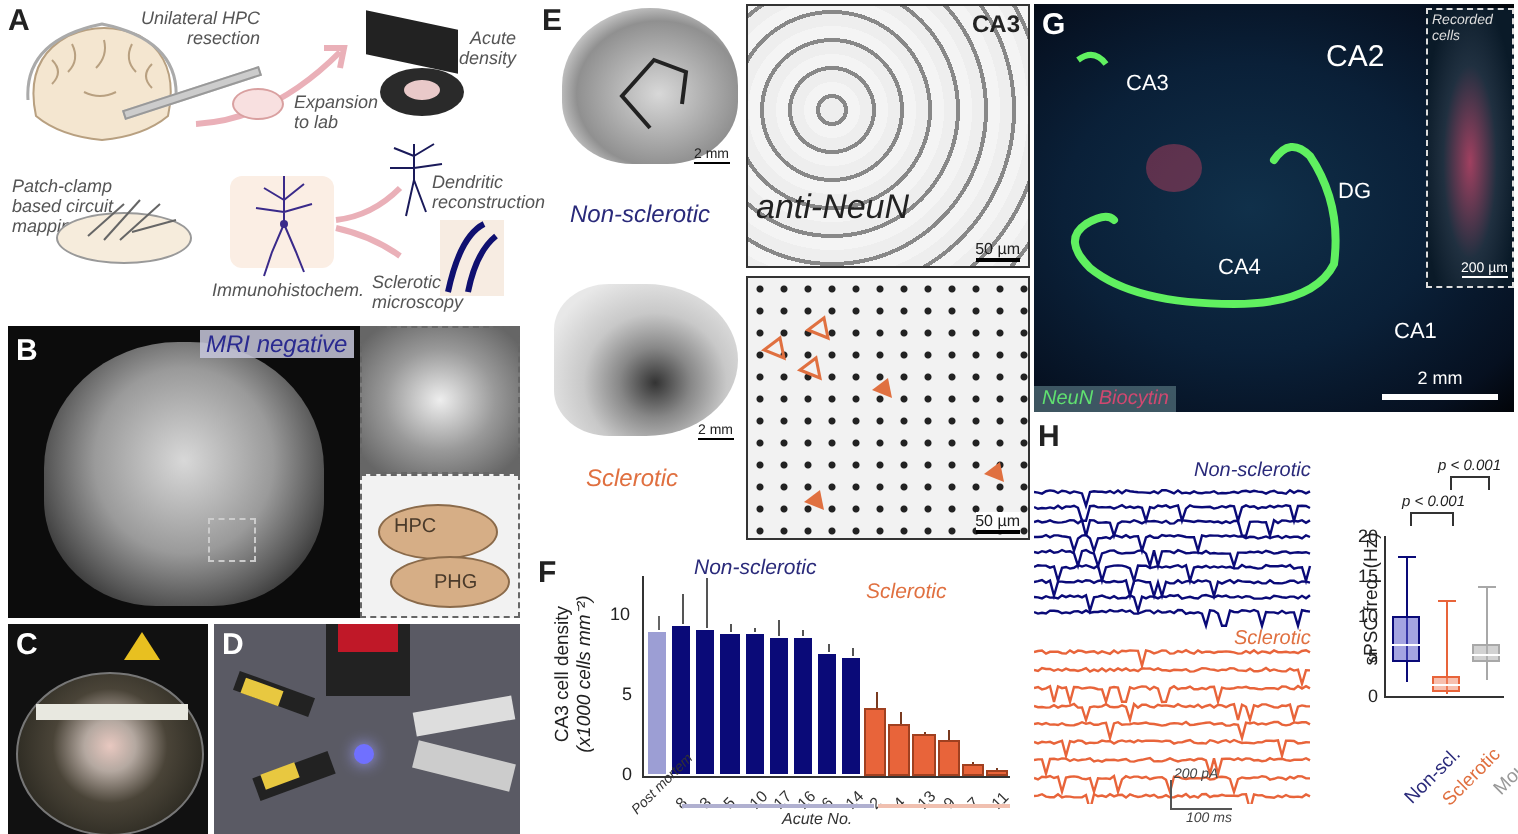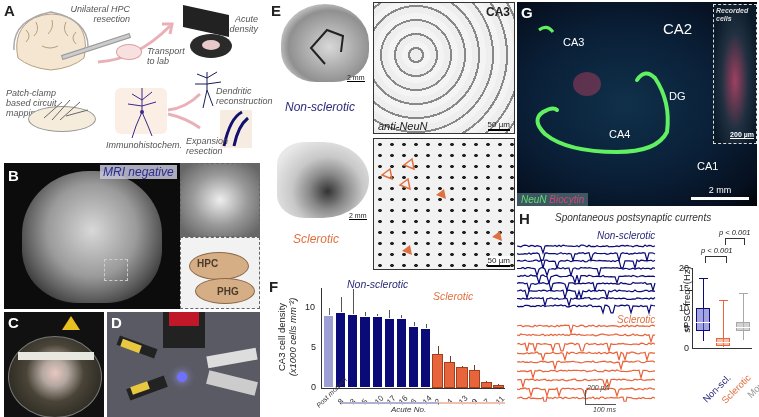--- a/index.html
+++ b/index.html
@@ -1,20 +1,20 @@
 <!DOCTYPE html>
 <html><head>
 <meta charset="utf-8">
 <style>
   html,body{margin:0;padding:0;background:#fff;}
   body{width:759px;height:417px;position:relative;overflow:hidden;font-family:"Liberation Sans",sans-serif;color:#222;}
   .abs{position:absolute;}
   .plabel{position:absolute;font-weight:bold;font-size:15px;font-family:"Liberation Sans",sans-serif;}
   .ital{font-style:italic;}
-  .dash{border:1.5px dashed #666;box-sizing:border-box;font-weight:bold;}
+  .dash{border:1.5px dashed #666;box-sizing:border-box;}
   .sm{font-size:9px;}
   .tick{position:absolute;font-size:8px;color:#333;transform:rotate(-45deg);transform-origin:left top;white-space:nowrap;}
   .bar{position:absolute;bottom:0;box-sizing:border-box;border:1px solid #fff;}
   .err{position:absolute;width:1px;}
 </style>
 </head>
 <body>
 
 <div class="abs" style="left:0;top:0;width:262px;height:160px;">
   <span class="plabel" style="left:4px;top:2px;">A</span>
@@ -24,21 +24,21 @@
     <path d="M14 20 q6 6 0 12 M24 12 q4 8 -2 14 M40 10 q2 8 -4 14 M54 12 q-4 8 2 14 M64 22 q-6 6 0 12 M30 36 q8 4 16 0" fill="none" stroke="#b8a080" stroke-width="1"></path>
     <path d="M2 40 Q0 10 39 2 Q78 10 76 40" fill="none" stroke="#aaa" stroke-width="1.5"></path>
   </svg>
   <div class="abs" style="left:60px;top:44px;width:70px;height:3px;background:#ccc;transform:rotate(-18deg);border:1px solid #999;"></div>
   <span class="abs ital sm" style="left:70px;top:4px;width:60px;text-align:right;color:#555;line-height:10px;">Unilateral HPC resection</span>
   <svg class="abs" style="left:96px;top:20px;" width="80" height="45">
       <path d="M2 42 Q40 40 74 6" fill="none" stroke="#eab0b8" stroke-width="3"></path>
       <path d="M66 4 L76 4 L74 14" fill="none" stroke="#eab0b8" stroke-width="3"></path>
     </svg>
   <div class="abs" style="left:116px;top:44px;width:24px;height:14px;border-radius:50%;background:#f8e0e0;border:1px solid #d9a0a0;"></div>
-  <span class="abs ital sm" style="left:147px;top:46px;width:40px;color:#555;line-height:10px;">Transport to lab</span>
+  <span class="abs ital sm" style="left:147px;top:46px;width:40px;color:#555;line-height:10px;">Expansion to lab</span>
   <div class="abs" style="left:183px;top:10px;width:46px;height:22px;background:#222;transform:skewY(12deg);"></div>
   <div class="abs" style="left:190px;top:34px;width:42px;height:24px;border-radius:50%;background:#2a2a2a;">
       <div style="margin:6px auto;width:18px;height:10px;border-radius:50%;background:#e9c9c9;"></div>
     </div>
   <span class="abs ital sm" style="left:222px;top:14px;width:36px;text-align:right;color:#555;line-height:10px;">Acute density</span>
   <span class="abs ital sm" style="left:6px;top:88px;width:72px;color:#555;line-height:10px;">Patch-clamp based circuit mapping</span>
   <div class="abs" style="left:28px;top:106px;width:66px;height:24px;border-radius:50%;background:#f6ecdc;border:1px solid #999;"></div>
   <svg class="abs" style="left:40px;top:96px;" width="50" height="26">
       <g stroke="#666" stroke-width="1">
         <line x1="4" y1="22" x2="22" y2="6"></line>
@@ -63,21 +63,21 @@
       <g stroke="#1a1a5a" stroke-width="1" fill="none">
         <path d="M14 2 L14 20 L10 38 M14 20 L20 36 M14 8 L4 4 M14 8 L24 2 M14 14 L2 14 M14 14 L28 12"></path>
       </g>
     </svg>
   <span class="abs ital sm" style="left:216px;top:86px;width:46px;color:#555;line-height:10px;">Dendritic reconstruction</span>
   <div class="abs" style="left:220px;top:110px;width:32px;height:38px;background:#f7ece2;">
     <svg width="32" height="38">
         <path d="M4 36 Q10 8 22 2 M14 36 Q18 16 28 8" fill="none" stroke="#101070" stroke-width="3"></path>
       </svg>
   </div>
-  <span class="abs ital sm" style="left:186px;top:136px;width:40px;color:#555;line-height:10px;">Expansion resection</span>
+  <span class="abs ital sm" style="left:186px;top:136px;width:40px;color:#555;line-height:10px;">Sclerotic microscopy</span>
 </div>
 
 <div class="abs" style="left:4px;top:163px;width:176px;height:146px;background:#0c0c0c;overflow:hidden;">
   <div class="abs" style="left:18px;top:8px;width:140px;height:132px;border-radius:48% 48% 40% 40%;background:radial-gradient(ellipse at 50% 45%, #d8d8d8 0%, #9a9a9a 45%, #555 70%, #1a1a1a 90%);"></div>
   <div class="abs dash" style="left:100px;top:96px;width:24px;height:22px;border-color:#ccc;"></div>
   <span class="plabel" style="left:4px;top:4px;color:#fff;">B</span>
   <span class="abs ital" style="left:96px;top:2px;font-size:12px;color:#2a2a90;background:rgba(200,200,220,0.85);padding:0 3px;">MRI negative</span>
 </div>
 <div class="abs dash" style="left:180px;top:163px;width:80px;height:74px;background:radial-gradient(ellipse at 50% 50%, #eee 0%, #999 50%, #666 90%);"></div>
 <div class="abs dash" style="left:180px;top:237px;width:80px;height:72px;background:#f2f2f2;overflow:hidden;">
@@ -112,21 +112,21 @@
   <span class="plabel" style="left:6px;top:2px;">E</span>
   <div class="abs" style="left:16px;top:4px;width:88px;height:78px;border-radius:50% 50% 40% 40%;background:radial-gradient(ellipse at 55% 55%, #d8d8d8 0%, #a8a8a8 40%, #909090 60%, #dcdcdc 80%);">
     <svg width="88" height="78" class="abs" style="left:0;top:0">
         <path d="M44 60 L30 44 L46 26 L62 32 L60 48" fill="none" stroke="#222" stroke-width="2"></path>
       </svg>
   </div>
   <span class="abs" style="left:82px;top:74px;font-size:7px;border-bottom:1px solid #000;">2 mm</span>
   <span class="abs ital" style="left:20px;top:100px;font-size:12px;color:#2a2a7a;">Non-sclerotic</span>
   <div class="abs" style="left:108px;top:2px;width:142px;height:132px;background:repeating-radial-gradient(circle at 30% 40%, #eee 0 6px, #888 6px 8px, #f4f4f4 8px 14px);border:1px solid #333;box-sizing:border-box;">
     <span class="abs" style="right:4px;top:2px;font-weight:bold;font-size:12px;">CA3</span>
-    <span class="abs ital" style="left:4px;bottom:1px;font-size:11px;">anti-NeuN</span>
+    <span class="abs ital" style="left:4px;bottom:19px;font-size:17px;">anti-NeuN</span>
     <span class="abs" style="right:4px;bottom:2px;font-size:8px;border-bottom:2px solid #000;">50 µm</span>
   </div>
   <div class="abs" style="left:12px;top:142px;width:92px;height:76px;border-radius:30% 50% 50% 30%;background:radial-gradient(ellipse at 55% 65%, #333 0%, #888 25%, #c8c8c8 50%, #e8e8e8 80%);"></div>
   <span class="abs" style="left:84px;top:212px;font-size:7px;border-bottom:1px solid #000;">2 mm</span>
   <span class="abs ital" style="left:28px;top:232px;font-size:12px;color:#e07040;">Sclerotic</span>
   <div class="abs" style="left:108px;top:138px;width:142px;height:132px;background:radial-gradient(circle, #222 1.5px, transparent 2px) 0 0/12px 11px, #f2f2f2;border:1px solid #333;box-sizing:border-box;">
     <svg width="140" height="130" class="abs" style="left:0;top:0">
       <g fill="none" stroke="#e07040" stroke-width="1.5">
           <path d="M8 36 l8 -6 l2 10z"></path>
           <path d="M30 26 l8 -6 l2 10z"></path>
@@ -231,21 +231,20 @@
     <span style="color:#d04870;">Biocytin</span>
   </div>
   <div class="abs" style="right:8px;bottom:6px;width:58px;text-align:center;">
     <span style="font-size:9px;color:#fff;">2 mm</span>
     <div style="height:3px;background:#fff;"></div>
   </div>
 </div>
 
 <div class="abs" style="left:515px;top:208px;width:244px;height:209px;">
   <span class="plabel" style="left:4px;top:2px;">H</span>
-  <span class="abs ital" style="left:40px;top:4px;font-size:10px;color:#333;">Spontaneous postsynaptic currents</span>
   <span class="abs ital" style="left:82px;top:22px;font-size:10px;color:#2a2a7a;">Non-sclerotic</span>
   <svg id="traces" class="abs" style="left:2px;top:34px;" width="140" height="160">
       <path d="M0 4 L2 4.3 L4 4.8 L6 3.6 L8 3.2 L10 3.5 L12 4.5 L14 3.4 L16 3.7 L18 4.6 L20 3.7 L22 4.2 L24 4.7 L26 10.9 L28 4.0 L30 3.6 L32 3.9 L34 3.9 L36 4.2 L38 3.5 L40 4.6 L42 3.2 L44 4.6 L46 3.1 L48 3.6 L50 3.9 L52 4.1 L54 4.2 L56 4.3 L58 4.5 L60 3.7 L62 4.7 L64 3.1 L66 3.1 L68 3.8 L70 4.7 L72 3.2 L74 4.6 L76 4.3 L78 4.7 L80 3.7 L82 4.5 L84 4.6 L86 4.2 L88 4.3 L90 3.6 L92 4.8 L94 4.5 L96 4.6 L98 4.3 L100 3.9 L102 4.5 L104 3.6 L106 3.4 L108 4.0 L110 3.4 L112 3.8 L114 4.0 L116 4.8 L118 3.8 L120 3.4 L122 4.4 L124 4.4 L126 4.9 L128 3.1 L130 4.4 L132 3.4 L134 3.7 L136 4.7 L138 3.7" fill="none" stroke="#0a0a78" stroke-width="1.2"></path>
       <path d="M0 11.5 L2 12.4 L4 12.0 L6 12.2 L8 11.7 L10 12.2 L12 10.9 L14 12.3 L16 11.2 L18 11.4 L20 10.9 L22 11.9 L24 18.4 L26 18.4 L28 11.1 L30 10.9 L32 11.7 L34 11.6 L36 11.7 L38 11.5 L40 12.3 L42 11.5 L44 10.6 L46 11.9 L48 11.3 L50 12.0 L52 11.4 L54 11.9 L56 18.4 L58 11.6 L60 12.1 L62 10.8 L64 11.2 L66 10.7 L68 11.8 L70 11.2 L72 10.7 L74 18.4 L76 12.3 L78 10.7 L80 11.4 L82 11.5 L84 11.6 L86 11.5 L88 11.4 L90 12.3 L92 11.8 L94 11.1 L96 11.7 L98 10.9 L100 11.2 L102 18.4 L104 11.7 L106 10.7 L108 11.5 L110 11.1 L112 12.3 L114 11.6 L116 11.9 L118 10.9 L120 11.7 L122 10.9 L124 11.3 L126 10.6 L128 11.0 L130 18.4 L132 11.0 L134 10.9 L136 11.0 L138 12.0" fill="none" stroke="#0a0a78" stroke-width="1.2"></path>
       <path d="M0 19 L2 18.4 L4 19.2 L6 18.9 L8 18.2 L10 19.0 L12 19.3 L14 19.2 L16 18.8 L18 18.1 L20 18.2 L22 19.6 L24 18.1 L26 26.0 L28 18.1 L30 18.2 L32 19.4 L34 19.3 L36 19.1 L38 19.4 L40 25.9 L42 19.8 L44 18.7 L46 18.8 L48 19.1 L50 18.1 L52 18.8 L54 19.7 L56 18.6 L58 18.7 L60 18.5 L62 18.8 L64 19.4 L66 18.4 L68 19.8 L70 19.7 L72 18.1 L74 18.2 L76 18.4 L78 18.6 L80 19.0 L82 18.4 L84 18.6 L86 18.9 L88 18.6 L90 19.1 L92 18.8 L94 19.6 L96 18.7 L98 19.5 L100 18.5 L102 18.4 L104 25.9 L106 25.9 L108 18.9 L110 18.8 L112 18.8 L114 19.2 L116 19.1 L118 25.9 L120 18.1 L122 19.5 L124 18.2 L126 18.3 L128 18.8 L130 18.4 L132 18.7 L134 18.1 L136 19.4 L138 18.2" fill="none" stroke="#0a0a78" stroke-width="1.2"></path>
       <path d="M0 26.5 L2 26.5 L4 26.4 L6 25.5 L8 26.7 L10 25.7 L12 25.7 L14 26.1 L16 26.4 L18 26.8 L20 33.4 L22 27.2 L24 25.8 L26 25.5 L28 27.2 L30 33.5 L32 27.2 L34 27.0 L36 26.6 L38 27.3 L40 25.5 L42 26.1 L44 26.7 L46 25.6 L48 26.8 L50 26.2 L52 26.1 L54 33.4 L56 26.7 L58 25.8 L60 26.9 L62 26.9 L64 25.5 L66 26.0 L68 25.7 L70 26.2 L72 25.6 L74 26.0 L76 26.5 L78 26.6 L80 26.6 L82 33.4 L84 25.7 L86 26.2 L88 25.7 L90 25.8 L92 25.8 L94 26.2 L96 25.7 L98 26.2 L100 25.7 L102 26.3 L104 26.1 L106 27.1 L108 26.4 L110 26.5 L112 27.3 L114 26.8 L116 26.2 L118 27.0 L120 26.4 L122 26.0 L124 27.1 L126 26.0 L128 26.7 L130 26.4 L132 26.4 L134 27.2 L136 25.7 L138 26.5" fill="none" stroke="#0a0a78" stroke-width="1.2"></path>
       <path d="M0 34 L2 34.5 L4 33.6 L6 34.1 L8 33.2 L10 34.4 L12 34.1 L14 33.0 L16 33.9 L18 33.6 L20 34.7 L22 40.9 L24 33.6 L26 33.0 L28 34.2 L30 34.8 L32 41.0 L34 34.7 L36 34.1 L38 33.3 L40 33.2 L42 34.4 L44 34.8 L46 34.5 L48 34.5 L50 34.4 L52 33.4 L54 33.1 L56 34.8 L58 40.9 L60 33.2 L62 41.0 L64 33.7 L66 33.6 L68 33.7 L70 34.6 L72 33.1 L74 33.8 L76 34.6 L78 34.5 L80 34.2 L82 34.3 L84 34.7 L86 33.5 L88 34.8 L90 34.5 L92 34.8 L94 34.7 L96 34.8 L98 34.8 L100 41.0 L102 34.3 L104 34.3 L106 34.4 L108 33.9 L110 34.2 L112 33.8 L114 34.5 L116 33.4 L118 34.0 L120 34.8 L122 34.5 L124 33.9 L126 33.7 L128 34.6 L130 34.3 L132 34.1 L134 34.4 L136 34.1 L138 34.8" fill="none" stroke="#0a0a78" stroke-width="1.2"></path>
       <path d="M0 41.5 L2 40.6 L4 40.8 L6 40.8 L8 41.8 L10 41.2 L12 48.4 L14 41.9 L16 41.5 L18 42.3 L20 41.9 L22 40.6 L24 41.3 L26 40.6 L28 41.3 L30 42.1 L32 40.7 L34 48.4 L36 41.6 L38 41.2 L40 40.8 L42 40.7 L44 40.8 L46 41.3 L48 42.2 L50 48.5 L52 40.8 L54 40.9 L56 40.9 L58 42.0 L60 41.6 L62 41.1 L64 41.8 L66 41.2 L68 41.7 L70 41.1 L72 40.6 L74 41.6 L76 40.6 L78 48.5 L80 41.8 L82 41.3 L84 41.7 L86 40.9 L88 41.9 L90 41.2 L92 41.8 L94 41.2 L96 41.8 L98 41.4 L100 42.2 L102 42.2 L104 40.5 L106 41.6 L108 41.4 L110 41.9 L112 42.3 L114 42.1 L116 40.5 L118 41.1 L120 41.1 L122 41.1 L124 40.8 L126 41.4 L128 40.5 L130 42.3 L132 41.8 L134 41.6 L136 48.4 L138 41.0" fill="none" stroke="#0a0a78" stroke-width="1.2"></path>
       <path d="M0 49 L2 48.6 L4 48.0 L6 49.4 L8 48.3 L10 55.9 L12 48.8 L14 48.8 L16 49.1 L18 49.1 L20 49.2 L22 48.3 L24 49.0 L26 48.1 L28 48.3 L30 49.4 L32 48.5 L34 48.1 L36 49.1 L38 49.1 L40 48.5 L42 49.0 L44 48.9 L46 48.2 L48 55.9 L50 48.6 L52 48.1 L54 48.6 L56 49.1 L58 49.1 L60 56.0 L62 49.2 L64 56.0 L66 48.9 L68 49.7 L70 49.6 L72 48.1 L74 49.5 L76 48.7 L78 48.4 L80 49.4 L82 48.2 L84 48.8 L86 48.2 L88 49.0 L90 56.0 L92 48.8 L94 49.8 L96 48.8 L98 48.0 L100 49.5 L102 48.2 L104 48.7 L106 48.9 L108 48.8 L110 49.6 L112 48.8 L114 49.7 L116 49.7 L118 48.1 L120 49.5 L122 49.6 L124 49.7 L126 49.2 L128 48.4 L130 48.3 L132 49.5 L134 48.7 L136 48.8 L138 49.3" fill="none" stroke="#0a0a78" stroke-width="1.2"></path>
       <path d="M0 56.5 L2 56.7 L4 57.2 L6 56.1 L8 56.8 L10 56.7 L12 57.2 L14 55.7 L16 56.6 L18 55.8 L20 56.4 L22 55.9 L24 56.7 L26 55.6 L28 63.4 L30 56.7 L32 56.3 L34 55.8 L36 56.6 L38 57.1 L40 56.1 L42 57.3 L44 57.0 L46 57.0 L48 55.6 L50 56.7 L52 63.5 L54 56.3 L56 57.2 L58 56.2 L60 56.4 L62 57.2 L64 56.1 L66 56.5 L68 55.6 L70 56.0 L72 55.5 L74 57.3 L76 56.8 L78 56.4 L80 57.0 L82 57.2 L84 55.8 L86 55.5 L88 56.1 L90 56.7 L92 55.8 L94 56.3 L96 55.8 L98 56.7 L100 56.7 L102 56.1 L104 56.9 L106 56.1 L108 56.3 L110 57.3 L112 57.3 L114 57.3 L116 56.8 L118 57.2 L120 55.9 L122 56.2 L124 56.6 L126 56.9 L128 56.3 L130 56.3 L132 57.2 L134 55.9 L136 57.1 L138 55.6" fill="none" stroke="#0a0a78" stroke-width="1.2"></path>

